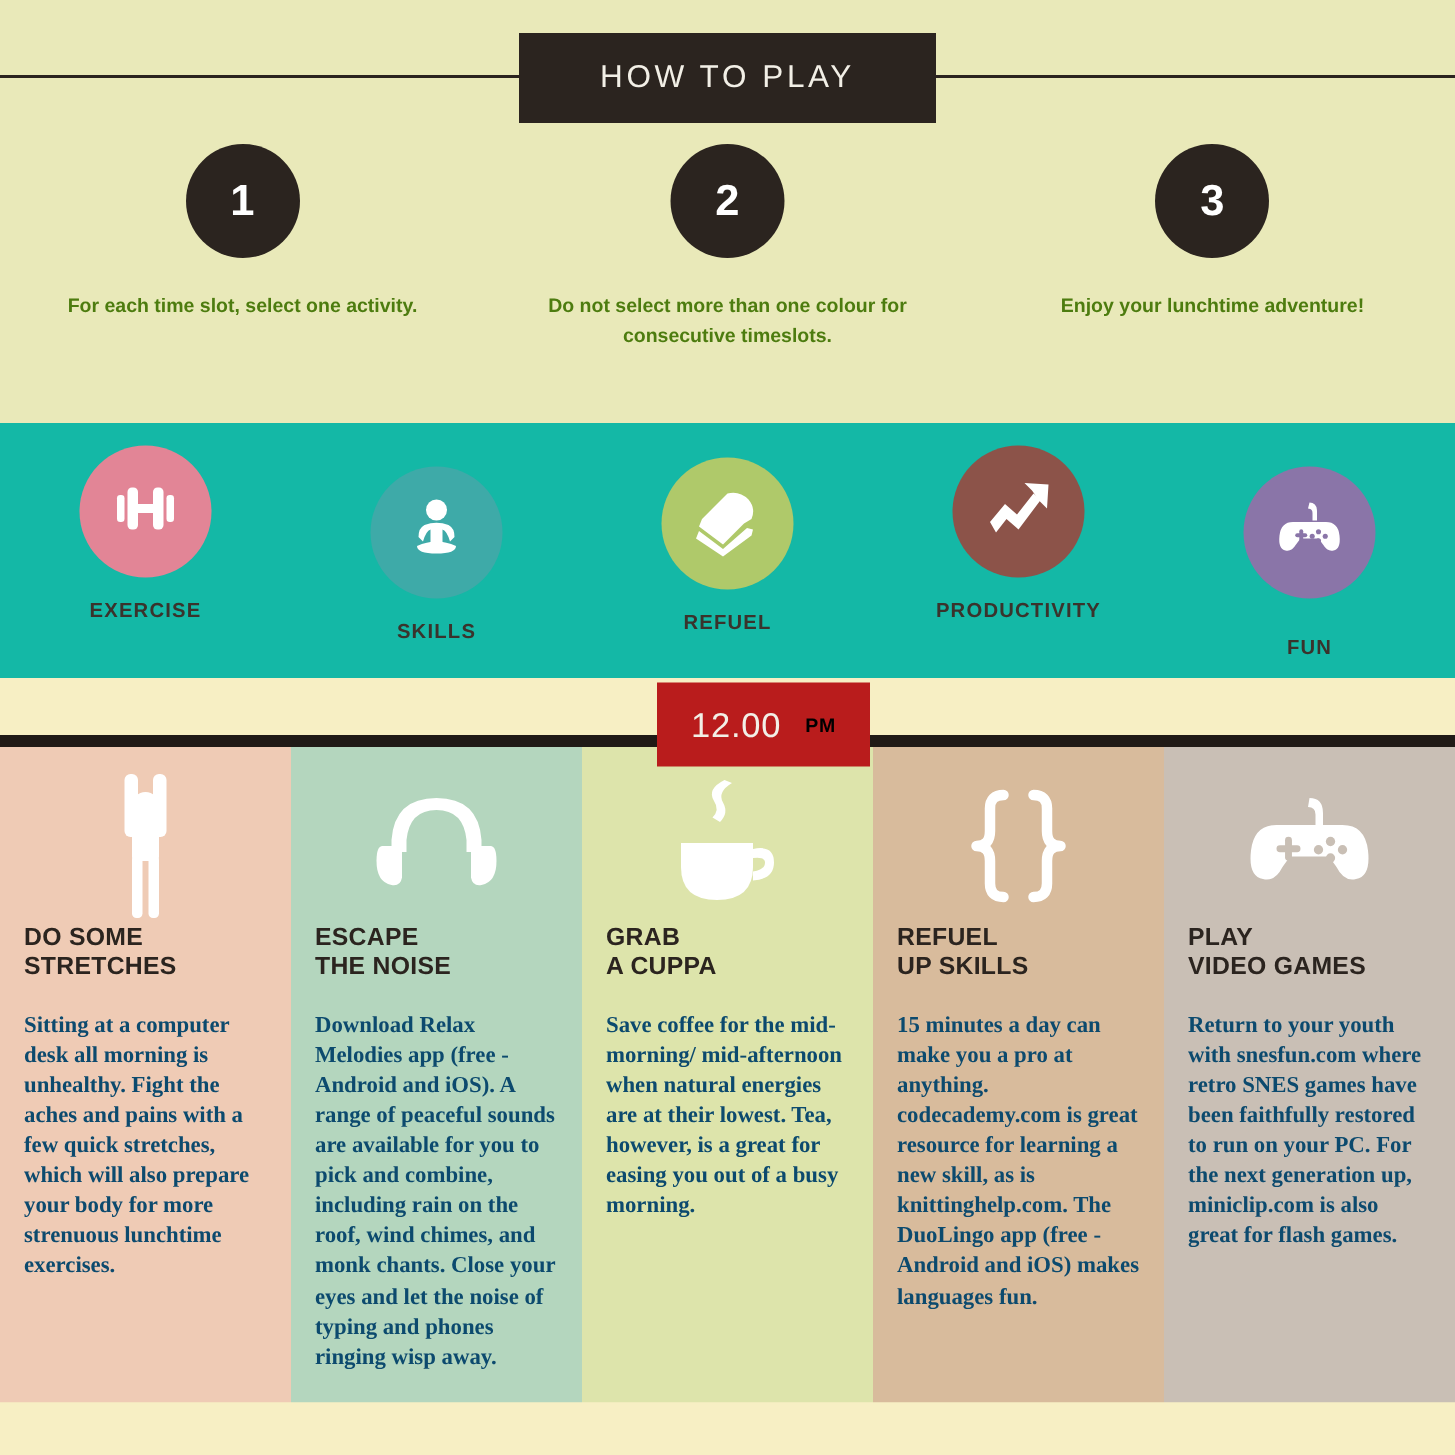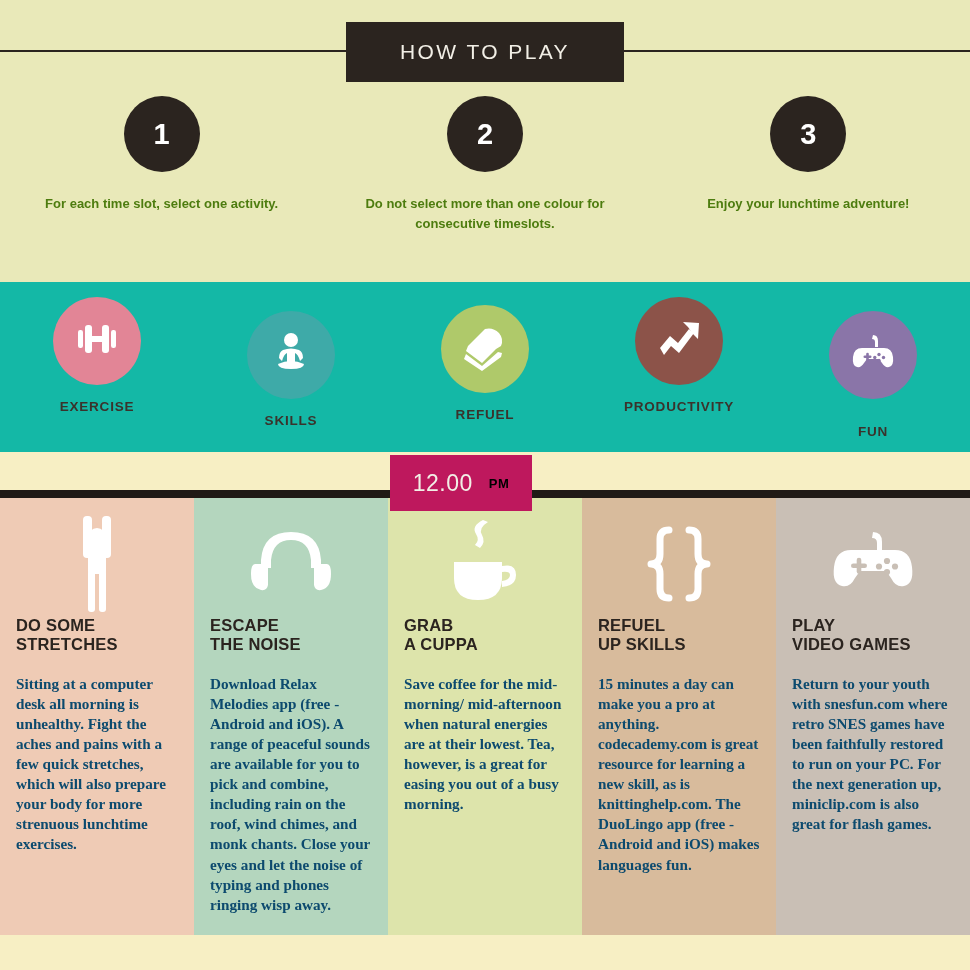--- a/index.html
+++ b/index.html
@@ -131,23 +131,23 @@
     background: #F7EFC4;
   }
   .time-rule {
     position: absolute;
     left: 0; top: 38px;
     width: 970px; height: 8px;
     background: #201A16;
   }
   .time-banner {
     position: absolute;
-    left: 390px; top: 455px;
+    left: 438px; top: 455px;
     width: 142px; height: 56px;
-    background: #be185d;
+    background: #b91c1c;
     display: flex;
     align-items: center;
     justify-content: center;
     z-index: 5;
   }
   .time-text {
     color: #F2EFE6;
     font-size: 23px;
     font-weight: 300;
     letter-spacing: 0.5px;

